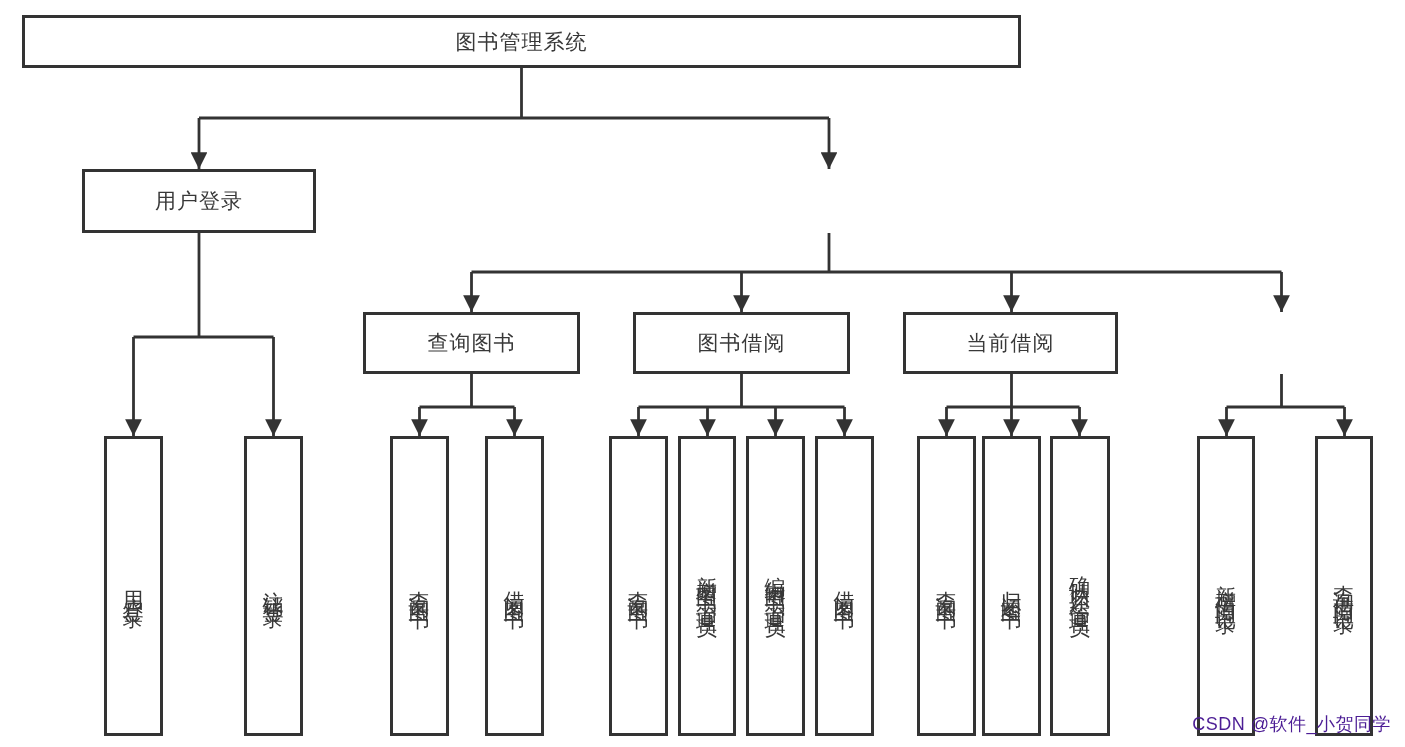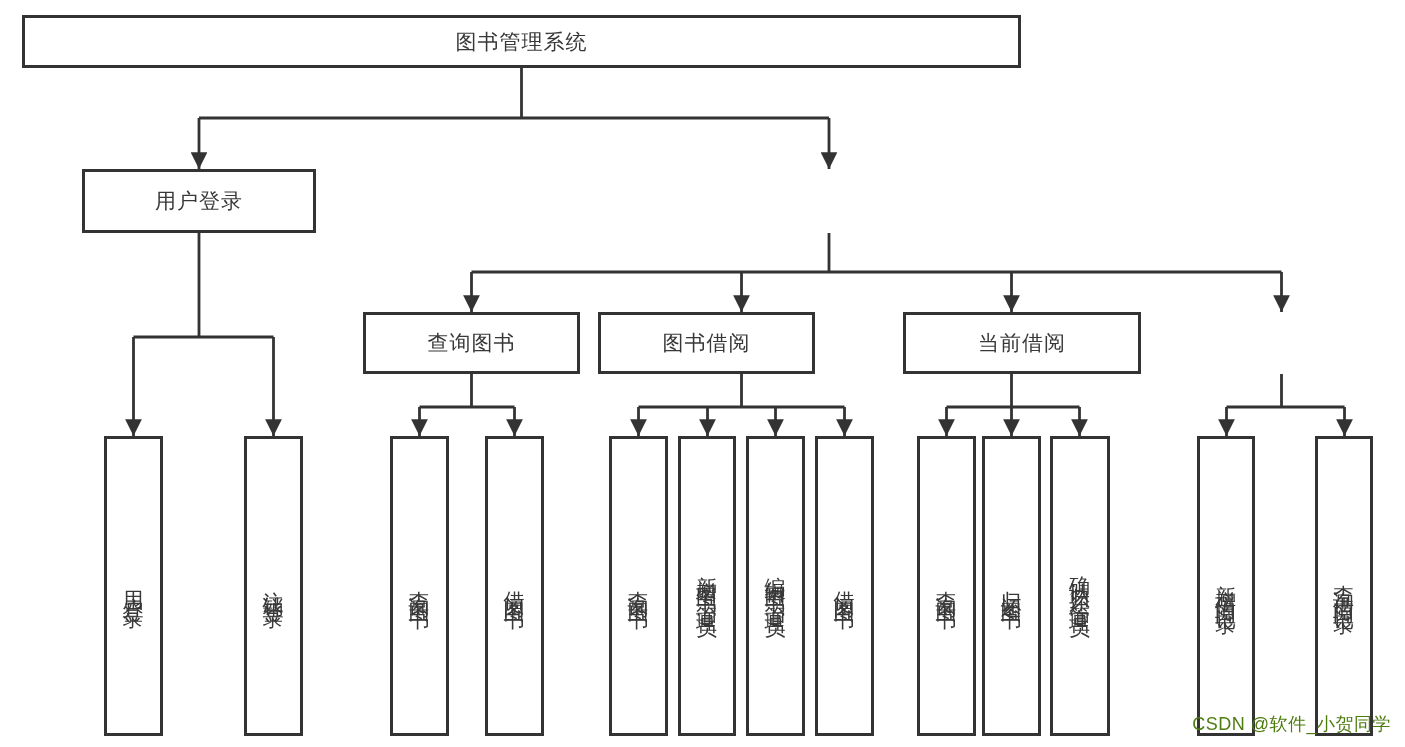--- a/index.html
+++ b/index.html
@@ -49,21 +49,21 @@
     font-size: 21px;
     letter-spacing: 6px;
     line-height: 1;
     white-space: nowrap;
   }
   .watermark {
     position: absolute;
     right: 14px;
     top: 712px;
     font-size: 18px;
-    color: #4d7c0f;
+    color: #4c1d95;
     letter-spacing: 0.5px;
     z-index: 5;
     pointer-events: none;
   }
 </style>
 </head>
 <body>
 
 <div id="canvas">
 
@@ -108,22 +108,22 @@
       <line x1="1226.5" y1="407" x2="1226.5" y2="436" marker-end="url(#arrow)"></line>
       <line x1="1344.5" y1="407" x2="1344.5" y2="436" marker-end="url(#arrow)"></line>
     </g>
   </svg>
 
   <div class="node" style="left:22px; top:15px; width:999px; height:53px;">图书管理系统</div>
 
   <div class="node" style="left:82px; top:169px; width:234px; height:64px;">用户登录</div>
 
   <div class="node" style="left:363px; top:312px; width:217px; height:62px;">查询图书</div>
-  <div class="node" style="left:598px; top:312px; width:217px; height:62px;font-family:Liberation Mono, monospace;">图书借阅</div>
-  <div class="node" style="left:903px; top:312px; width:238px; height:62px;">当前借阅</div>
+  <div class="node" style="left:633px; top:312px; width:217px; height:62px;font-family:Liberation Mono, monospace;">图书借阅</div>
+  <div class="node" style="left:903px; top:312px; width:215px; height:62px;">当前借阅</div>
 
   <div class="leaf" style="left:104px; top:436px; width:59px; height:300px;">
     <span>用户登录</span>
   </div>
   <div class="leaf" style="left:244px; top:436px; width:59px; height:300px;">
     <span>注销登录</span>
   </div>
 
   <div class="leaf" style="left:390px; top:436px; width:59px; height:300px;">
     <span>查询图书</span>

